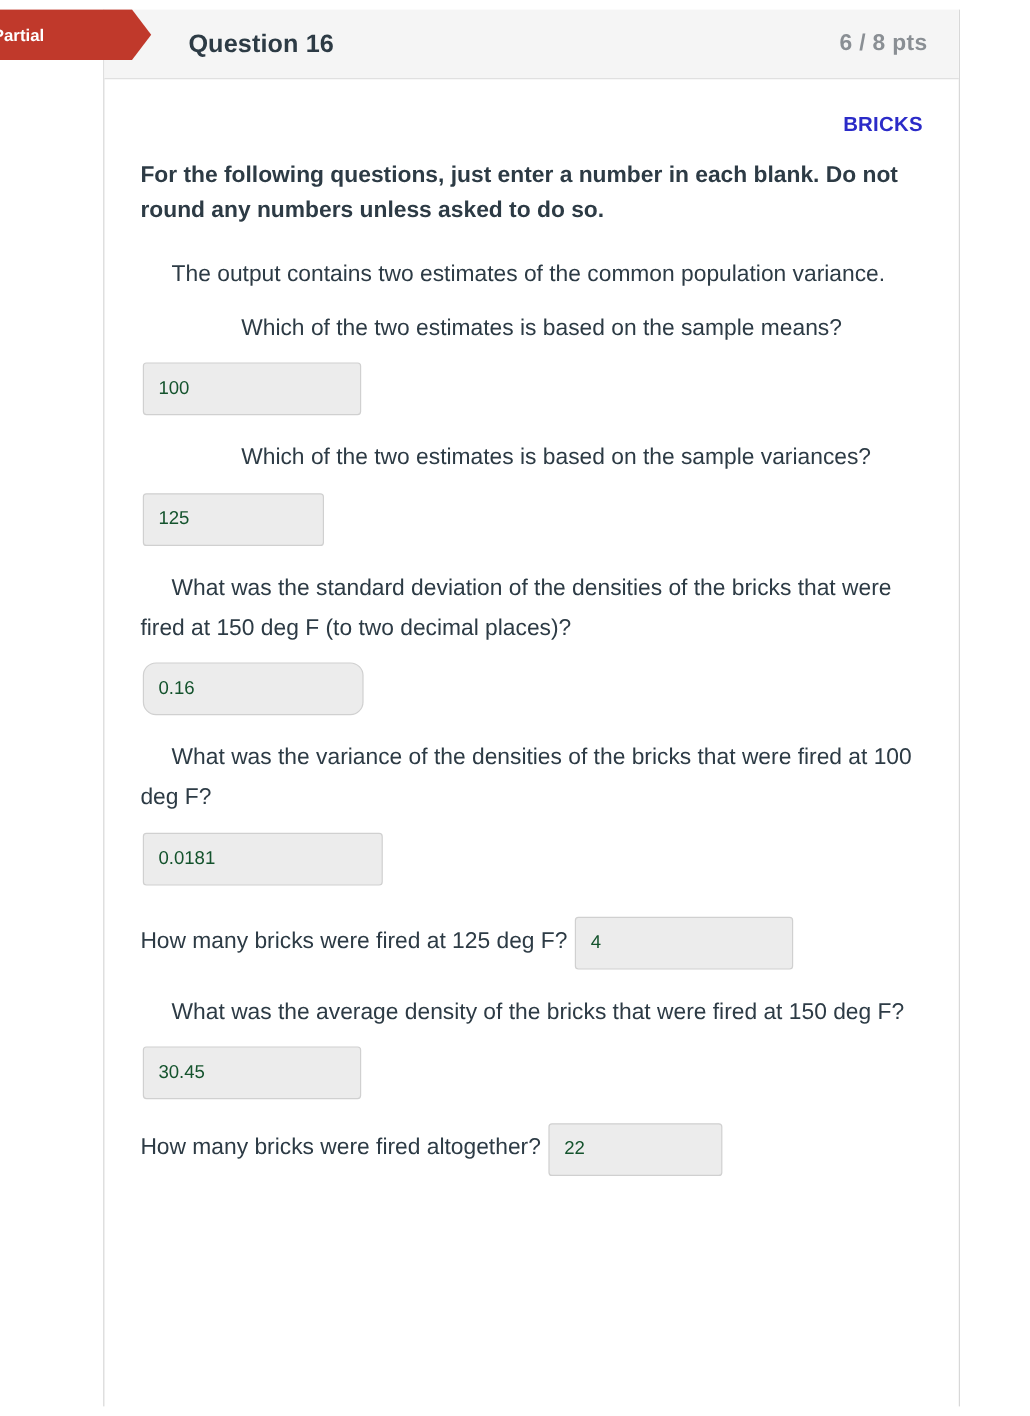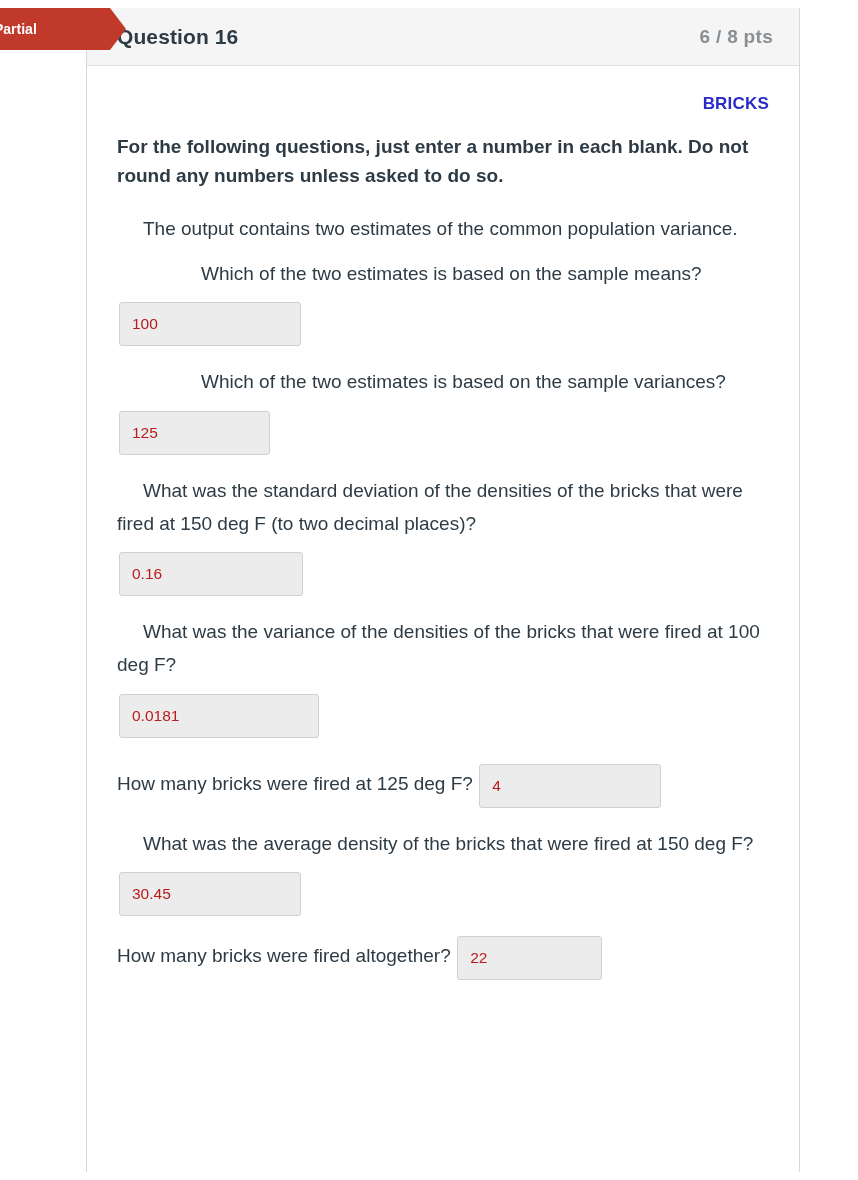--- a/index.html
+++ b/index.html
@@ -39,20 +39,21 @@
     display: flex;
     align-items: center;
     justify-content: space-between;
     padding: 0 26px 0 30px;
   }
   .question-title {
     font-size: 21px;
     font-weight: bold;
     color: #2d3b45;
     letter-spacing: 0.1px;
+    margin-left: 40px;
   }
   .question-points {
     font-size: 19px;
     font-weight: bold;
     color: #8a8f94;
     letter-spacing: 0.3px;
   }
 
   
   .status-ribbon {
@@ -119,27 +120,27 @@
   .blank {
     display: inline-block;
     vertical-align: middle;
     background: #ececec;
     border: 1px solid #d0d0d0;
     border-radius: 3px;
     height: 44px;
     line-height: 42px;
     padding: 0 12px;
     font-size: 15.5px;
-    color: #b91c1c;
+    color: #14532d;
     margin: 0 2px;
     min-width: 60px;
   }
   .blank.w-w1 { width: 182px; }
   .blank.w-w2 { width: 151px; }
-  .blank.w-w3 { width: 184px; }
+  .blank.w-w3 { width: 184px; border-radius: 11px; }
   .blank.w-w4 { width: 200px; }
   .blank.w-w5 { width: 182px; }
   .blank.w-w6 { width: 182px; }
   .blank.w-w7 { width: 182px; }
   .blank.w-w8 { width: 145px; }
 
   .q-block { margin-bottom: 14px; }
   .q-row { line-height: 2.6; }
   .spacer-block { height: 6px; }
 </style>

